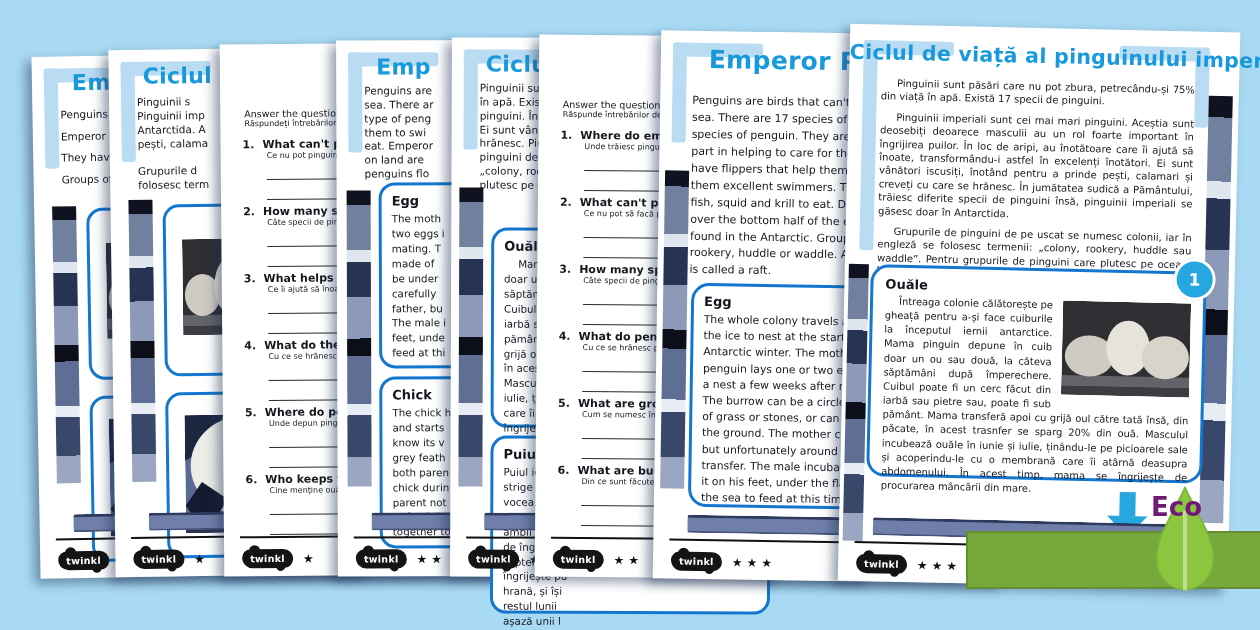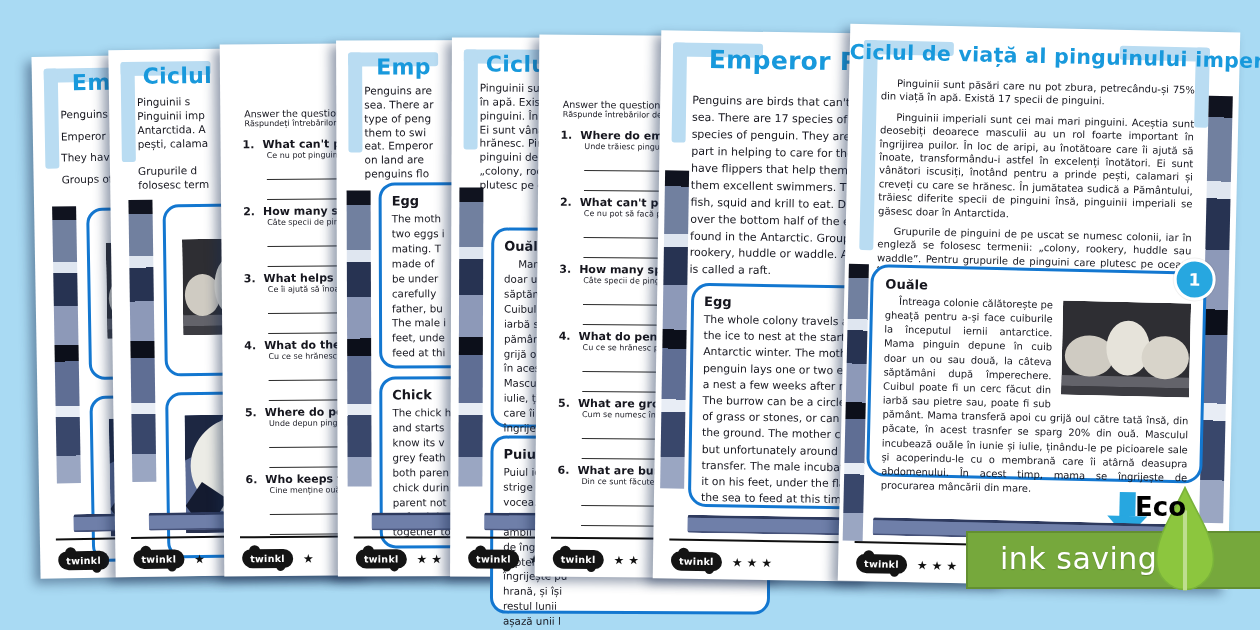--- a/index.html
+++ b/index.html
@@ -56,21 +56,21 @@
   .down-arrow{position:absolute;width:40px;height:46px;}
   .down-arrow .shaft{position:absolute;left:12px;top:0;width:16px;height:24px;background:#27a7e0;}
   .down-arrow .head{position:absolute;left:0;top:24px;width:0;height:0;
         border-left:20px solid transparent;border-right:20px solid transparent;border-top:22px solid #27a7e0;}
   
   .eco-banner{position:absolute;left:966px;top:531px;width:294px;height:58px;background:#76a83c;
               border:2px solid #638f31;border-right:none;box-sizing:border-box;z-index:99;}
   .ink-label{position:absolute;left:32px;top:8px;font-size:30px;color:#fff;letter-spacing:.5px;
              text-shadow:0 1px 1px rgba(60,90,30,.4);}
   .leaf{position:absolute;right:30px;top:-47px;width:90px;height:106px;}
-  .eco-label{position:absolute;right:44px;top:6px;font-size:26px;font-weight:bold;color:#000000;z-index:2;}
+  .eco-label{position:absolute;right:28px;top:6px;font-size:26px;font-weight:bold;color:#701a75;z-index:2;}
 </style>
 </head>
 <body>
 
 <div id="canvas">
 
   <div class="page" style="left:36px;top:54px;width:330px;height:522px;z-index:1;transform:rotate(-1deg);">
     <div class="bracket"></div>
     <div class="ptitle" style="left:40px;">Emp</div>
     <div class="frag intro wide" style="top:48px;">Penguins are
@@ -459,21 +459,20 @@
     </div>
     <div class="bottombar" style="right:40px;"></div>
     <div class="rule"></div>
     <div class="footer">
       <span class="twinkl">twinkl</span>
       <span class="stars">★★★</span>
     </div>
   </div>
 
   <div class="eco-banner">
-    <span class="ink-label">ink saving</span>
     <div class="leaf">
       <svg width="90" height="106" viewBox="0 0 90 130">
         <path d="M45 2 C28 38 10 62 10 90 a35 37 0 0 0 70 0 C80 62 62 38 45 2 Z" fill="#8cc63e" stroke="#7ab33a" stroke-width="2"></path>
         <line x1="45" y1="30" x2="45" y2="128" stroke="#bede8f" stroke-width="5"></line>
       </svg>
       <span class="eco-label">Eco</span>
     </div>
   </div>
 
 </div>

